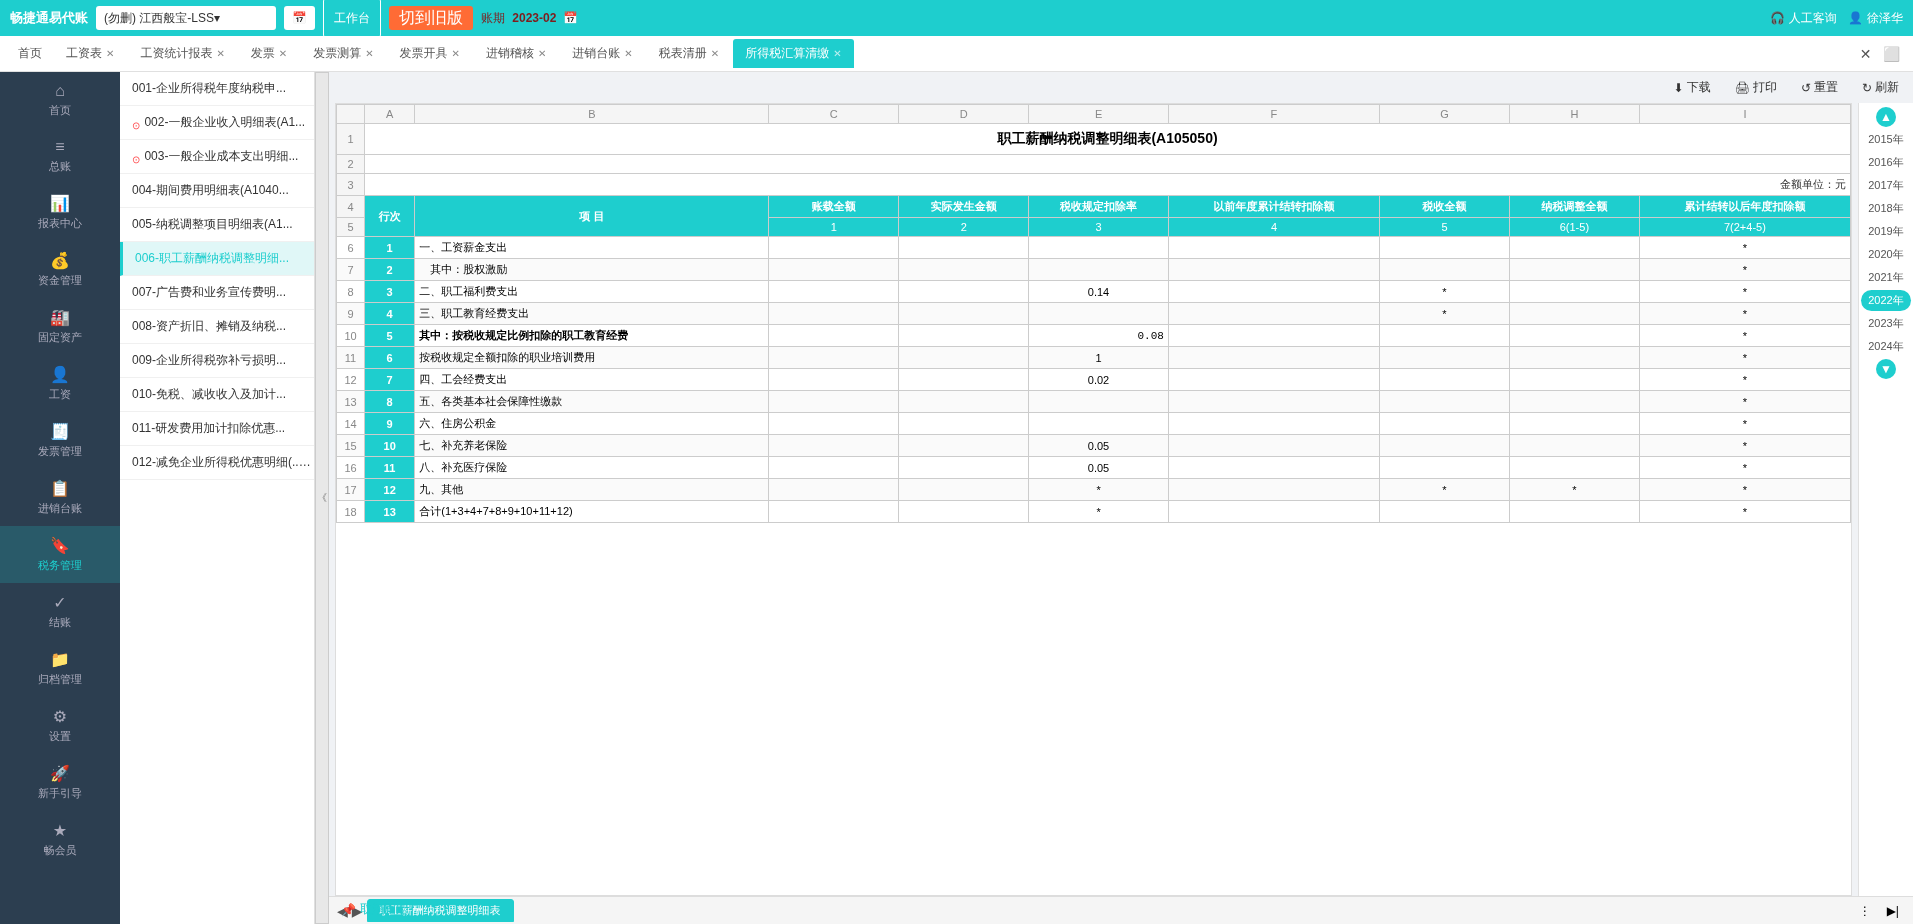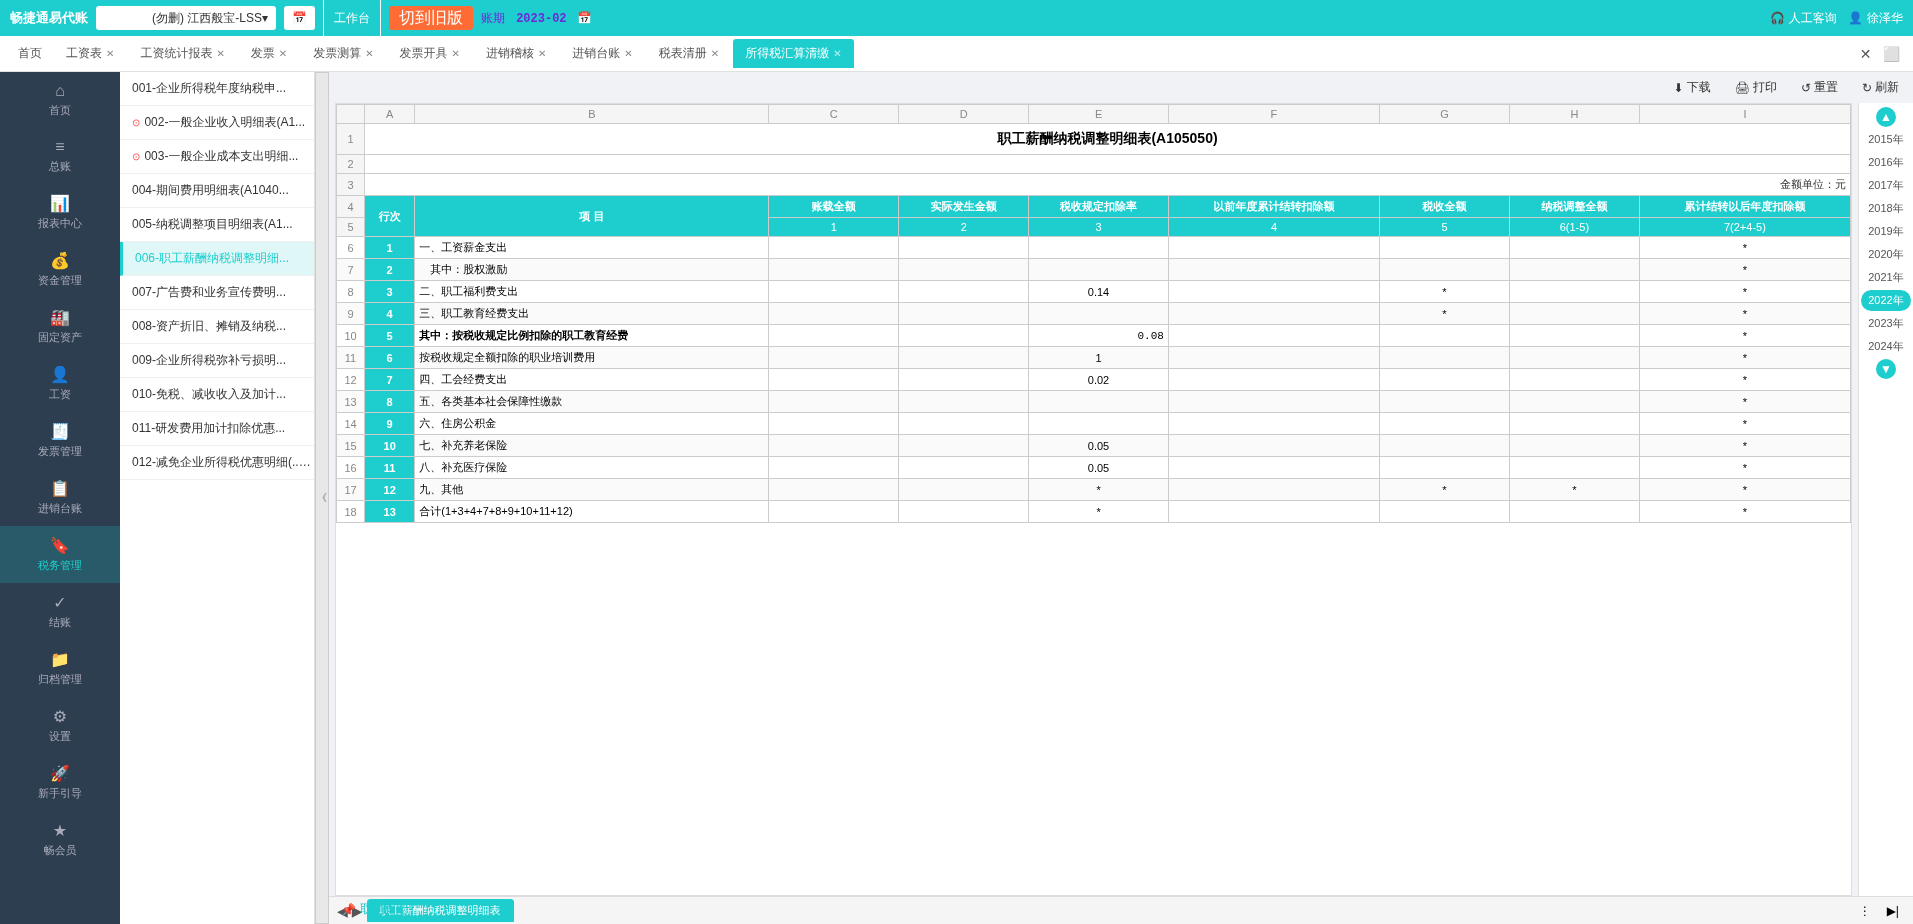--- a/index.html
+++ b/index.html
@@ -2,25 +2,25 @@
 <html><head>
   <meta charset="utf-8">
   <style>
     * { box-sizing: border-box; margin: 0; padding: 0; }
     body { font-family: 'Microsoft YaHei', Arial, sans-serif; font-size: 12px; background: #f0f2f5; display: flex; flex-direction: column; height: 924px; overflow: hidden; }
 
     
     .top-bar { height: 36px; background: #1ecece; display: flex; align-items: center; padding: 0 10px; justify-content: space-between; flex-shrink: 0; }
     .top-bar-left { display: flex; align-items: center; gap: 8px; }
     .app-logo { color: white; font-weight: bold; font-size: 13px; white-space: nowrap; }
-    .company-select { background: white; border: none; border-radius: 3px; padding: 2px 8px; font-size: 12px; color: #333; width: 180px; display: flex; align-items: center; justify-content: flex-end; cursor: pointer; height: 24px; }
+    .company-select { background: white; border: none; border-radius: 3px; padding: 2px 8px; font-size: 12px; color: #333; width: 180px; display: flex; align-items: center; justify-content: flex-start; cursor: pointer; height: 24px; }
     .top-btn { background: white; border: none; border-radius: 3px; padding: 2px 8px; font-size: 12px; color: #333; cursor: pointer; height: 24px; }
     .workbench-btn { background: #1ecece; border: 1px solid white; border-radius: 3px; padding: 2px 10px; font-size: 12px; color: white; cursor: pointer; height: 40px; }
     .switch-btn { background: #ff6b35; border: none; border-radius: 3px; padding: 2px 10px; font-size: 16px; color: white; cursor: pointer; height: 24px; }
-    .period-label { color: #6d28d9; font-size: 12px; font-family: Liberation Mono, monospace; }
+    .period-label { color: #7f1d1d; font-size: 12px; }
     .top-bar-right { display: flex; align-items: center; gap: 12px; color: white; font-size: 12px; }
 
     
     .nav-tabs { height: 36px; background: white; display: flex; align-items: center; border-bottom: 1px solid #e0e0e0; flex-shrink: 0; padding: 0 8px; gap: 2px; }
     .nav-tab { padding: 6px 12px; font-size: 12px; color: #555; cursor: pointer; border-radius: 3px 3px 0 0; white-space: nowrap; display: flex; align-items: center; gap: 4px; }
     .nav-tab.active { background: #1ecece; color: white; }
     .nav-tab .close-x { font-size: 10px; opacity: 0.7; }
     .nav-tab-home { font-size: 12px; color: #555; padding: 6px 10px; cursor: pointer; }
     .nav-tab-actions { margin-left: auto; display: flex; align-items: center; gap: 4px; }
     .nav-tab-action-btn { background: none; border: none; cursor: pointer; color: #555; font-size: 14px; padding: 2px 4px; }
@@ -35,21 +35,21 @@
     .sidebar-icon { font-size: 16px; }
 
     
     .content-area { flex: 1; display: flex; flex-direction: column; overflow: hidden; background: #f0f2f5; }
 
     
     .content-inner { display: flex; flex: 1; overflow: hidden; }
 
     
     .sub-nav { width: 195px; background: white; border-right: 1px solid #e0e0e0; display: flex; flex-direction: column; flex-shrink: 0; overflow-y: auto; }
-    .sub-nav-item { padding: 8px 12px; font-size: 12px; color: #333; cursor: pointer; border-bottom: 1px solid #f0f0f0; display: flex; align-items: center; gap: 4px; white-space: nowrap; overflow: hidden; text-overflow: ellipsis; }
+    .sub-nav-item { padding: 8px 12px; font-size: 12px; color: #333; cursor: pointer; border-bottom: 1px solid #f0f0f0; display: flex; align-items: flex-end; gap: 4px; white-space: nowrap; overflow: hidden; text-overflow: ellipsis; }
     .sub-nav-item.active { background: #e0f7f7; color: #1ecece; border-left: 3px solid #1ecece; }
     .sub-nav-item .error-icon { color: #ff4d4f; font-size: 10px; }
 
     
     .spreadsheet-area { flex: 1; display: flex; flex-direction: column; overflow: hidden; position: relative; }
 
     
     .warning-banner { background: #fff7e6; border: 1px solid #ffe58f; padding: 8px 12px; font-size: 11px; color: #666; margin: 6px; border-radius: 3px; line-height: 1.5; flex-shrink: 0; }
     .warning-banner .red { color: #ff4d4f; }
 

